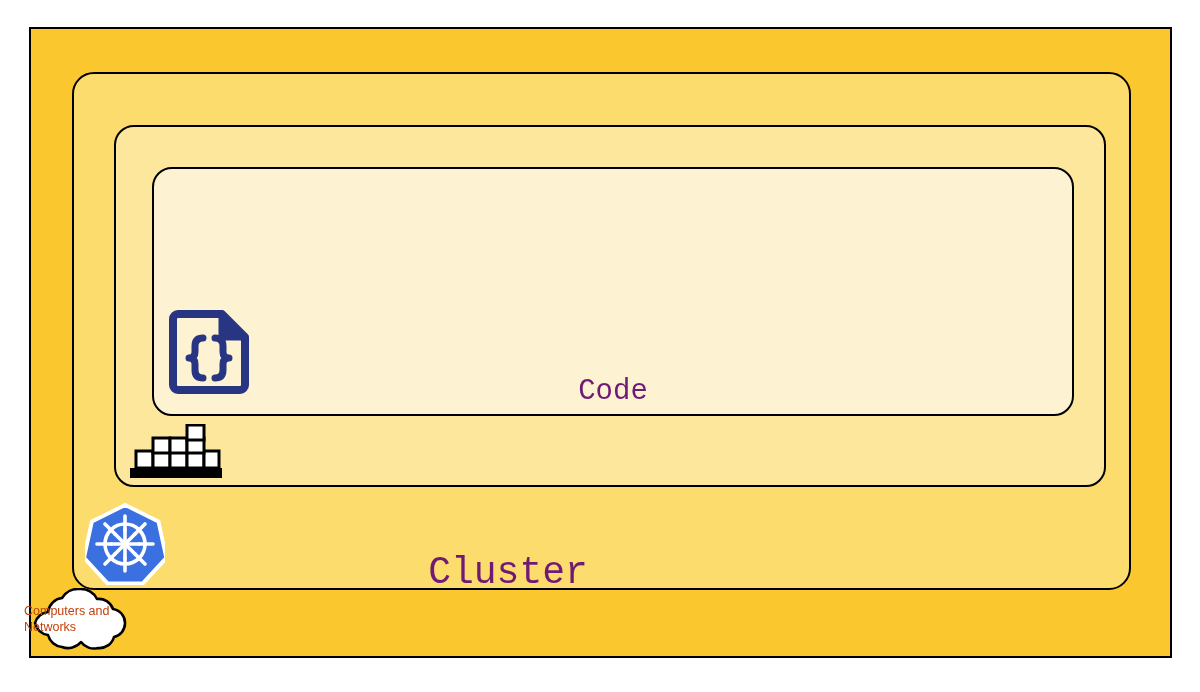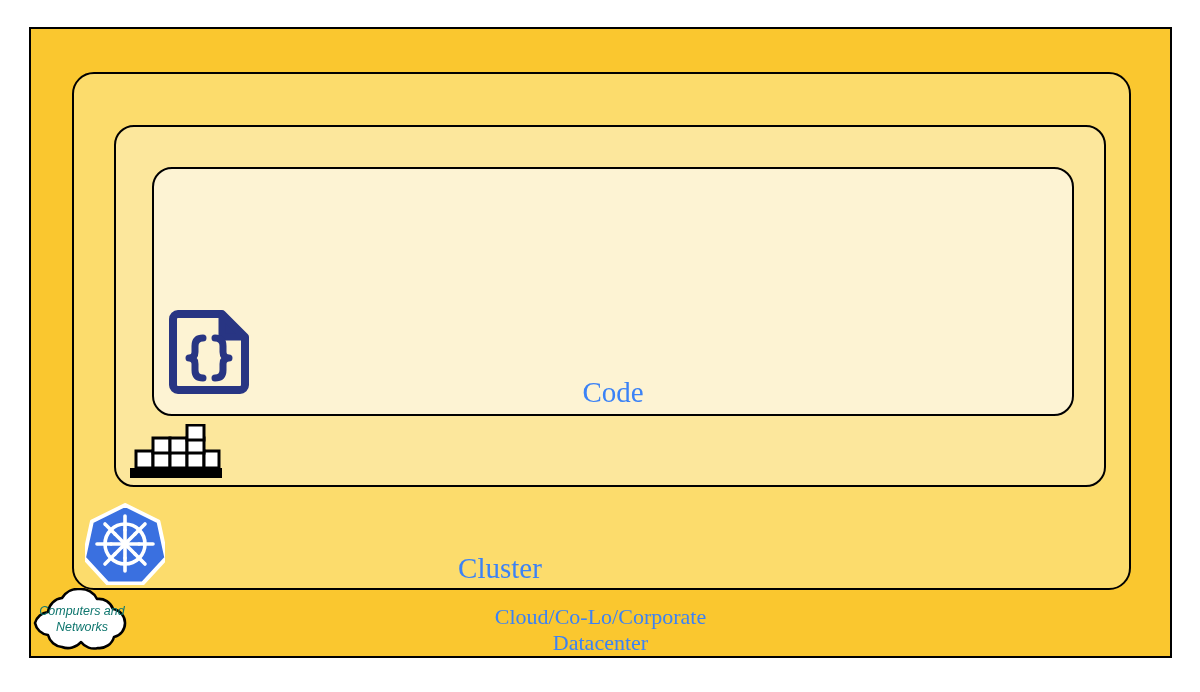--- a/index.html
+++ b/index.html
@@ -62,46 +62,46 @@
     width: 922px;
     height: 249px;
     background: #FDF3D3;
     border-radius: 20px;
   }
 
   
   .caption {
     position: absolute;
     text-align: center;
-    color: #3b82f6;
-    font-family: Liberation Serif, serif;
+    color: #701a75;
+    font-family: Liberation Mono, monospace;
     line-height: 1.18;
     white-space: pre-line;
     pointer-events: none;
   }
 
   .caption-code {
     left: 152px;
     width: 922px;
     top: 375px;
     font-size: 29px;
   }
 
   .caption-container {
     left: 114px;
     width: 992px;
     top: 444px;
     font-size: 29px;
   }
 
   .caption-cluster {
-    left: 60px;
+    left: 68px;
     width: 880px;
     top: 551px;
-    font-size: 29px;
+    font-size: 38px;
   }
 
   .caption-datacenter {
     left: 29px;
     width: 1143px;
     top: 604px;
     font-size: 22px;
   }
 
   
@@ -137,50 +137,47 @@
     left: 24px;
     top: 588px;
     width: 116px;
     height: 76px;
   }
   .cloud-label {
     position: absolute;
     left: 24px;
     top: 604px;
     width: 116px;
-    text-align: center;
+    text-align: left;
     font-size: 12.5px;
-    color: #0f766e;
+    color: #c2410c;
     line-height: 1.25;
     font-family: "Liberation Sans", sans-serif;
     white-space: pre-line;
     pointer-events: none;
-    font-style: italic;
   }
 </style>
 </head>
 <body>
 
 <div id="canvas">
 
   <div class="layer layer-datacenter"></div>
 
   <div class="layer layer-cluster"></div>
 
   <div class="layer layer-container"></div>
 
   <div class="layer layer-code"></div>
 
   <div class="caption caption-code">Code</div>
 
 
   <div class="caption caption-cluster">Cluster</div>
 
-  <div class="caption caption-datacenter">Cloud/Co-Lo/Corporate
-Datacenter</div>
 
   <div class="icon-code">
     <svg viewBox="0 0 80 84" width="80" height="84" aria-hidden="true">
       <path d="M9 4 H53 L76 27 V75 A5 5 0 0 1 71 80 H9 A5 5 0 0 1 4 75 V9 A5 5 0 0 1 9 4 Z" fill="none" stroke="#283583" stroke-width="8" stroke-linejoin="round"></path>
       <path d="M53 5 L53 27 L75 27 L53 5 Z" fill="#283583" stroke="#283583" stroke-width="7" stroke-linejoin="round"></path>
       <path d="M34 28 q-8 0 -8 8 v6 q0 6 -6 6 q6 0 6 6 v6 q0 8 8 8" fill="none" stroke="#283583" stroke-width="7" stroke-linecap="round" stroke-linejoin="round"></path>
       <path d="M46 28 q8 0 8 8 v6 q0 6 6 6 q-6 0 -6 6 v6 q0 8 -8 8" fill="none" stroke="#283583" stroke-width="7" stroke-linecap="round" stroke-linejoin="round"></path>
     </svg>
   </div>
 

